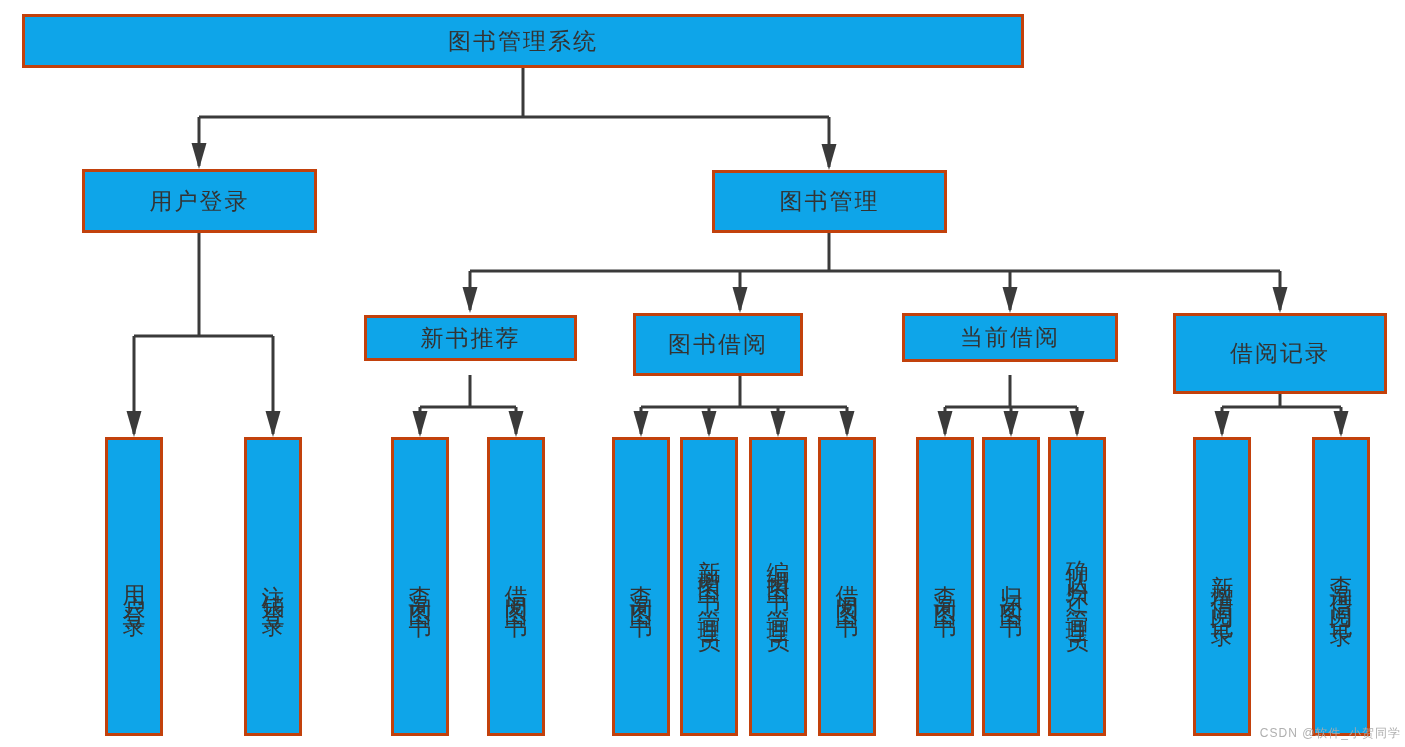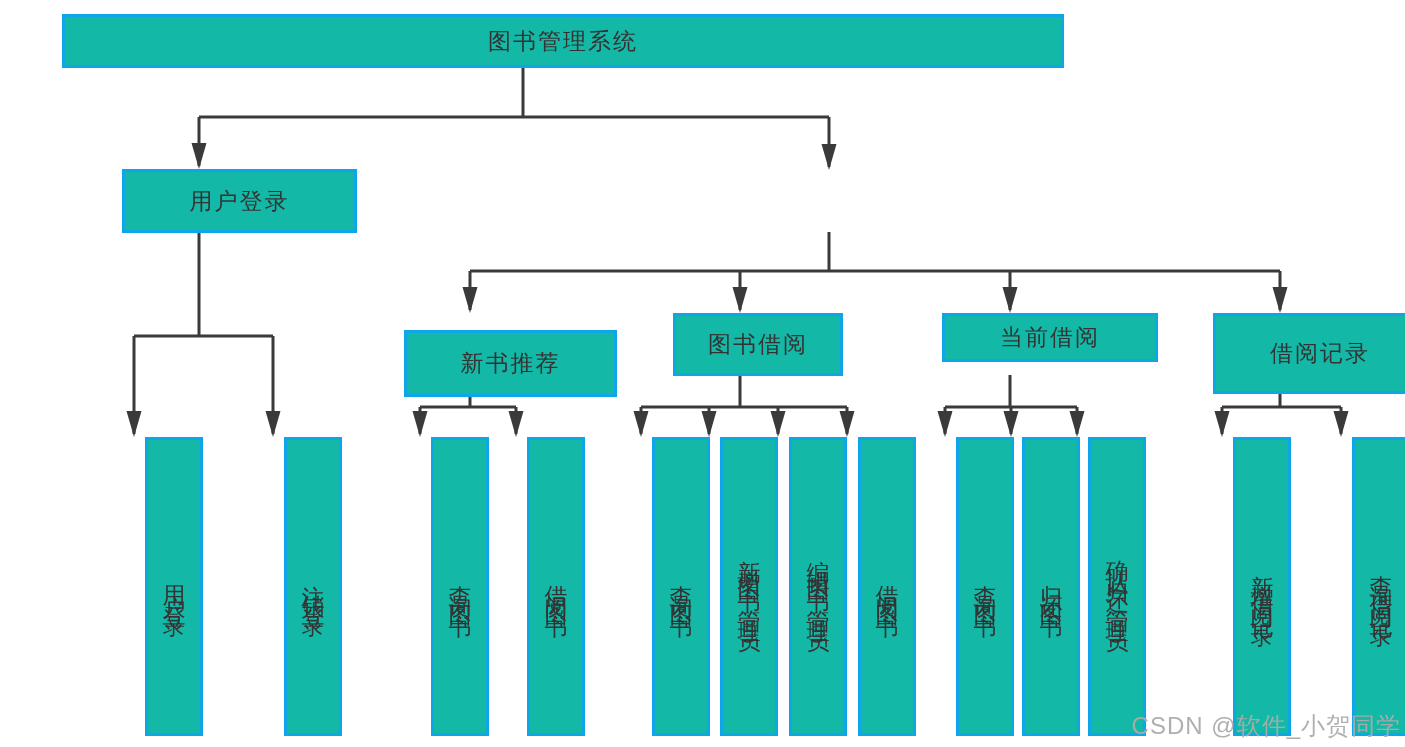--- a/index.html
+++ b/index.html
@@ -1,33 +1,33 @@
 <!DOCTYPE html>
 <html><head>
 <meta charset="utf-8">
 <style>
   html,body{margin:0;padding:0;background:#ffffff;}
   body{font-family:"Liberation Sans","DejaVu Sans",sans-serif;}
   .stage{position:relative;width:1405px;height:747px;background:#ffffff;overflow:hidden;}
   .connectors{position:absolute;left:0;top:0;width:1405px;height:747px;z-index:0;}
   .node{
     position:absolute;box-sizing:border-box;
-    border:3px solid #0ea5e9;background:#14b8a6;
+    border:3px solid #c2410c;background:#0ea5e9;
     display:flex;align-items:center;justify-content:center;
     color:#333333;font-size:23px;letter-spacing:2px;
-    z-index:1;white-space:nowrap;margin-left:40px;
+    z-index:1;white-space:nowrap;
   }
   .leaf{
     writing-mode:vertical-rl;
     letter-spacing:10px;font-size:23px;
     white-space:normal;line-height:1;
   }
   .watermark{
     position:absolute;right:4px;bottom:5px;z-index:5;
-    color:rgba(171,171,171,0.95);font-size:24px;letter-spacing:1px;
+    color:rgba(171,171,171,0.95);font-size:12px;letter-spacing:1px;
   }
 </style>
 </head>
 <body>
 
 <div class="stage">
 
   <svg class="connectors" viewBox="0 0 1405 747" xmlns="http://www.w3.org/2000/svg">
     <g stroke="#3a3a3a" stroke-width="3" fill="none">
 
@@ -64,22 +64,23 @@
       <polygon points="1003.5,411 1018.5,411 1011,437"></polygon>
       <polygon points="1069.5,411 1084.5,411 1077,437"></polygon>
       <polygon points="1214.5,411 1229.5,411 1222,437"></polygon>
       <polygon points="1333.5,411 1348.5,411 1341,437"></polygon>
     </g>
   </svg>
 
   <div class="node" style="left:22px;top:14px;width:1002px;height:54px">图书管理系统</div>
 
   <div class="node" style="left:82px;top:169px;width:235px;height:64px">用户登录</div>
+  <div class="node" style="left:712px;top:170px;width:235px;height:63px">图书管理</div>
 
-  <div class="node" style="left:364px;top:330px;width:213px;height:67px">新书推荐</div>
+  <div class="node" style="left:364px;top:315px;width:213px;height:46px">新书推荐</div>
   <div class="node" style="left:633px;top:313px;width:170px;height:63px">图书借阅</div>
   <div class="node" style="left:902px;top:313px;width:216px;height:49px">当前借阅</div>
   <div class="node" style="left:1173px;top:313px;width:214px;height:81px">借阅记录</div>
 
   <div class="node leaf" style="left:105px;top:437px;width:58px;height:299px">用户登录</div>
   <div class="node leaf" style="left:244px;top:437px;width:58px;height:299px">注销登录</div>
 
   <div class="node leaf" style="left:391px;top:437px;width:58px;height:299px">查询图书</div>
   <div class="node leaf" style="left:487px;top:437px;width:58px;height:299px">借阅图书</div>
 

